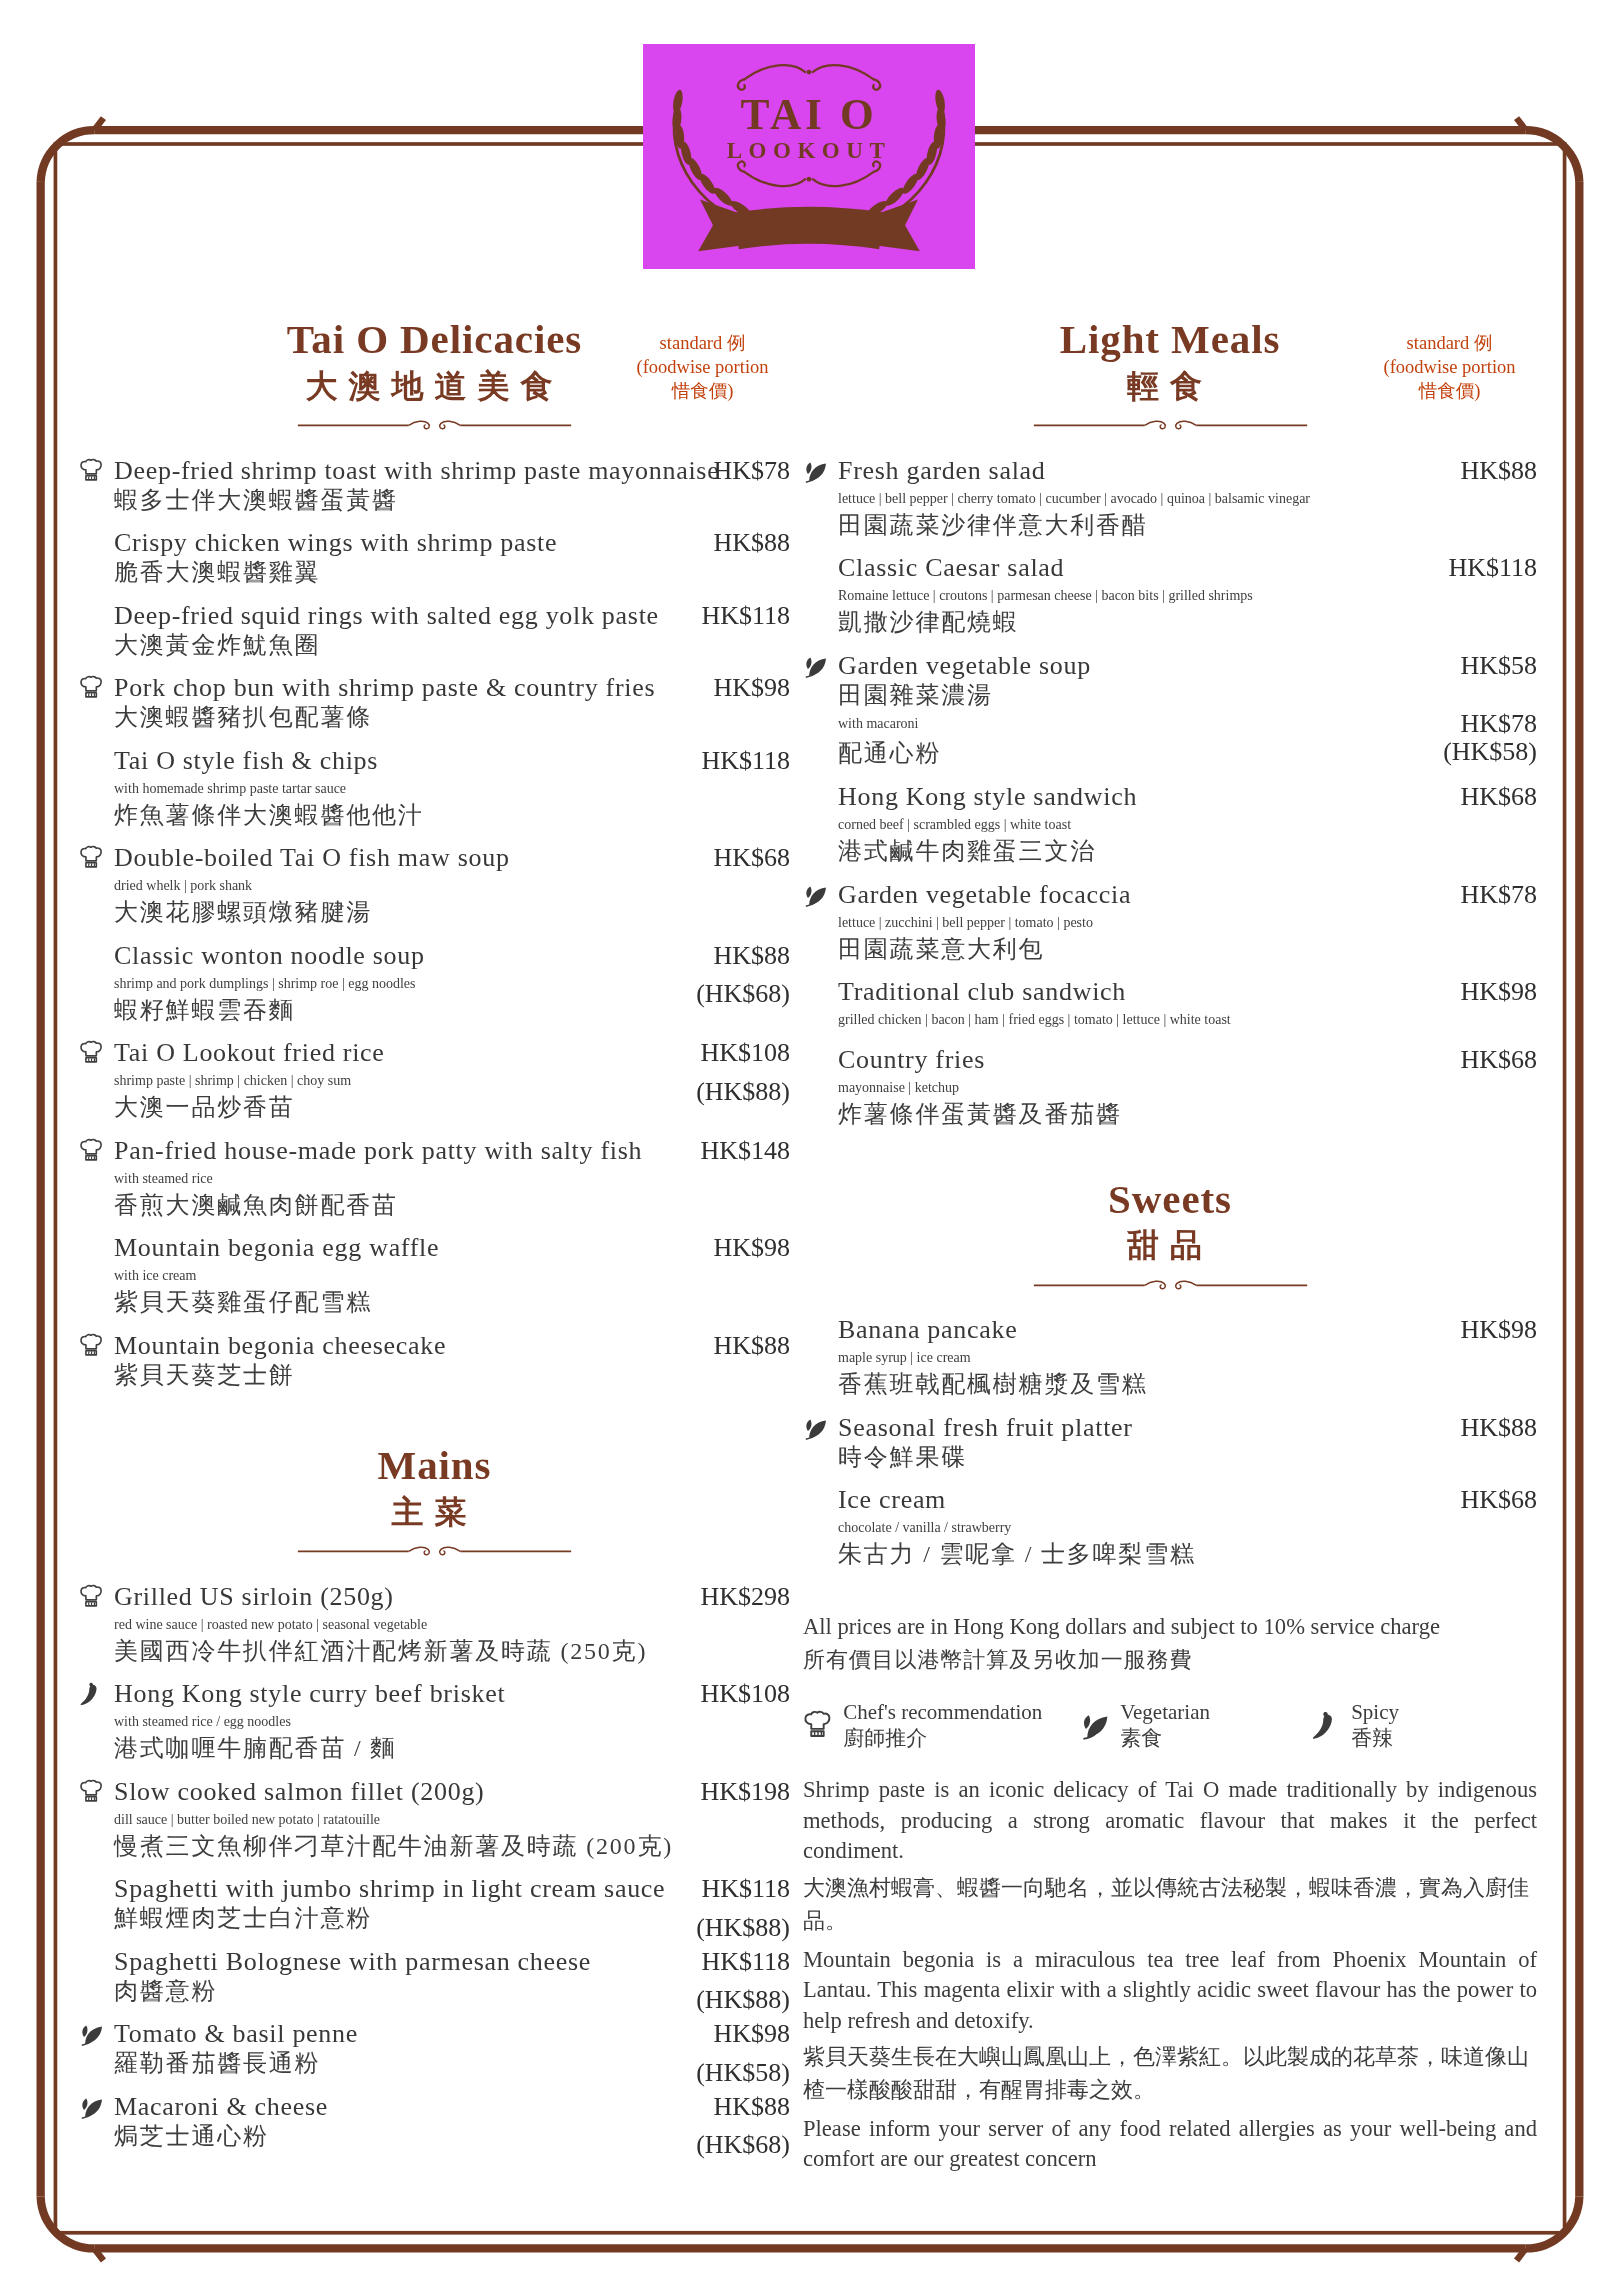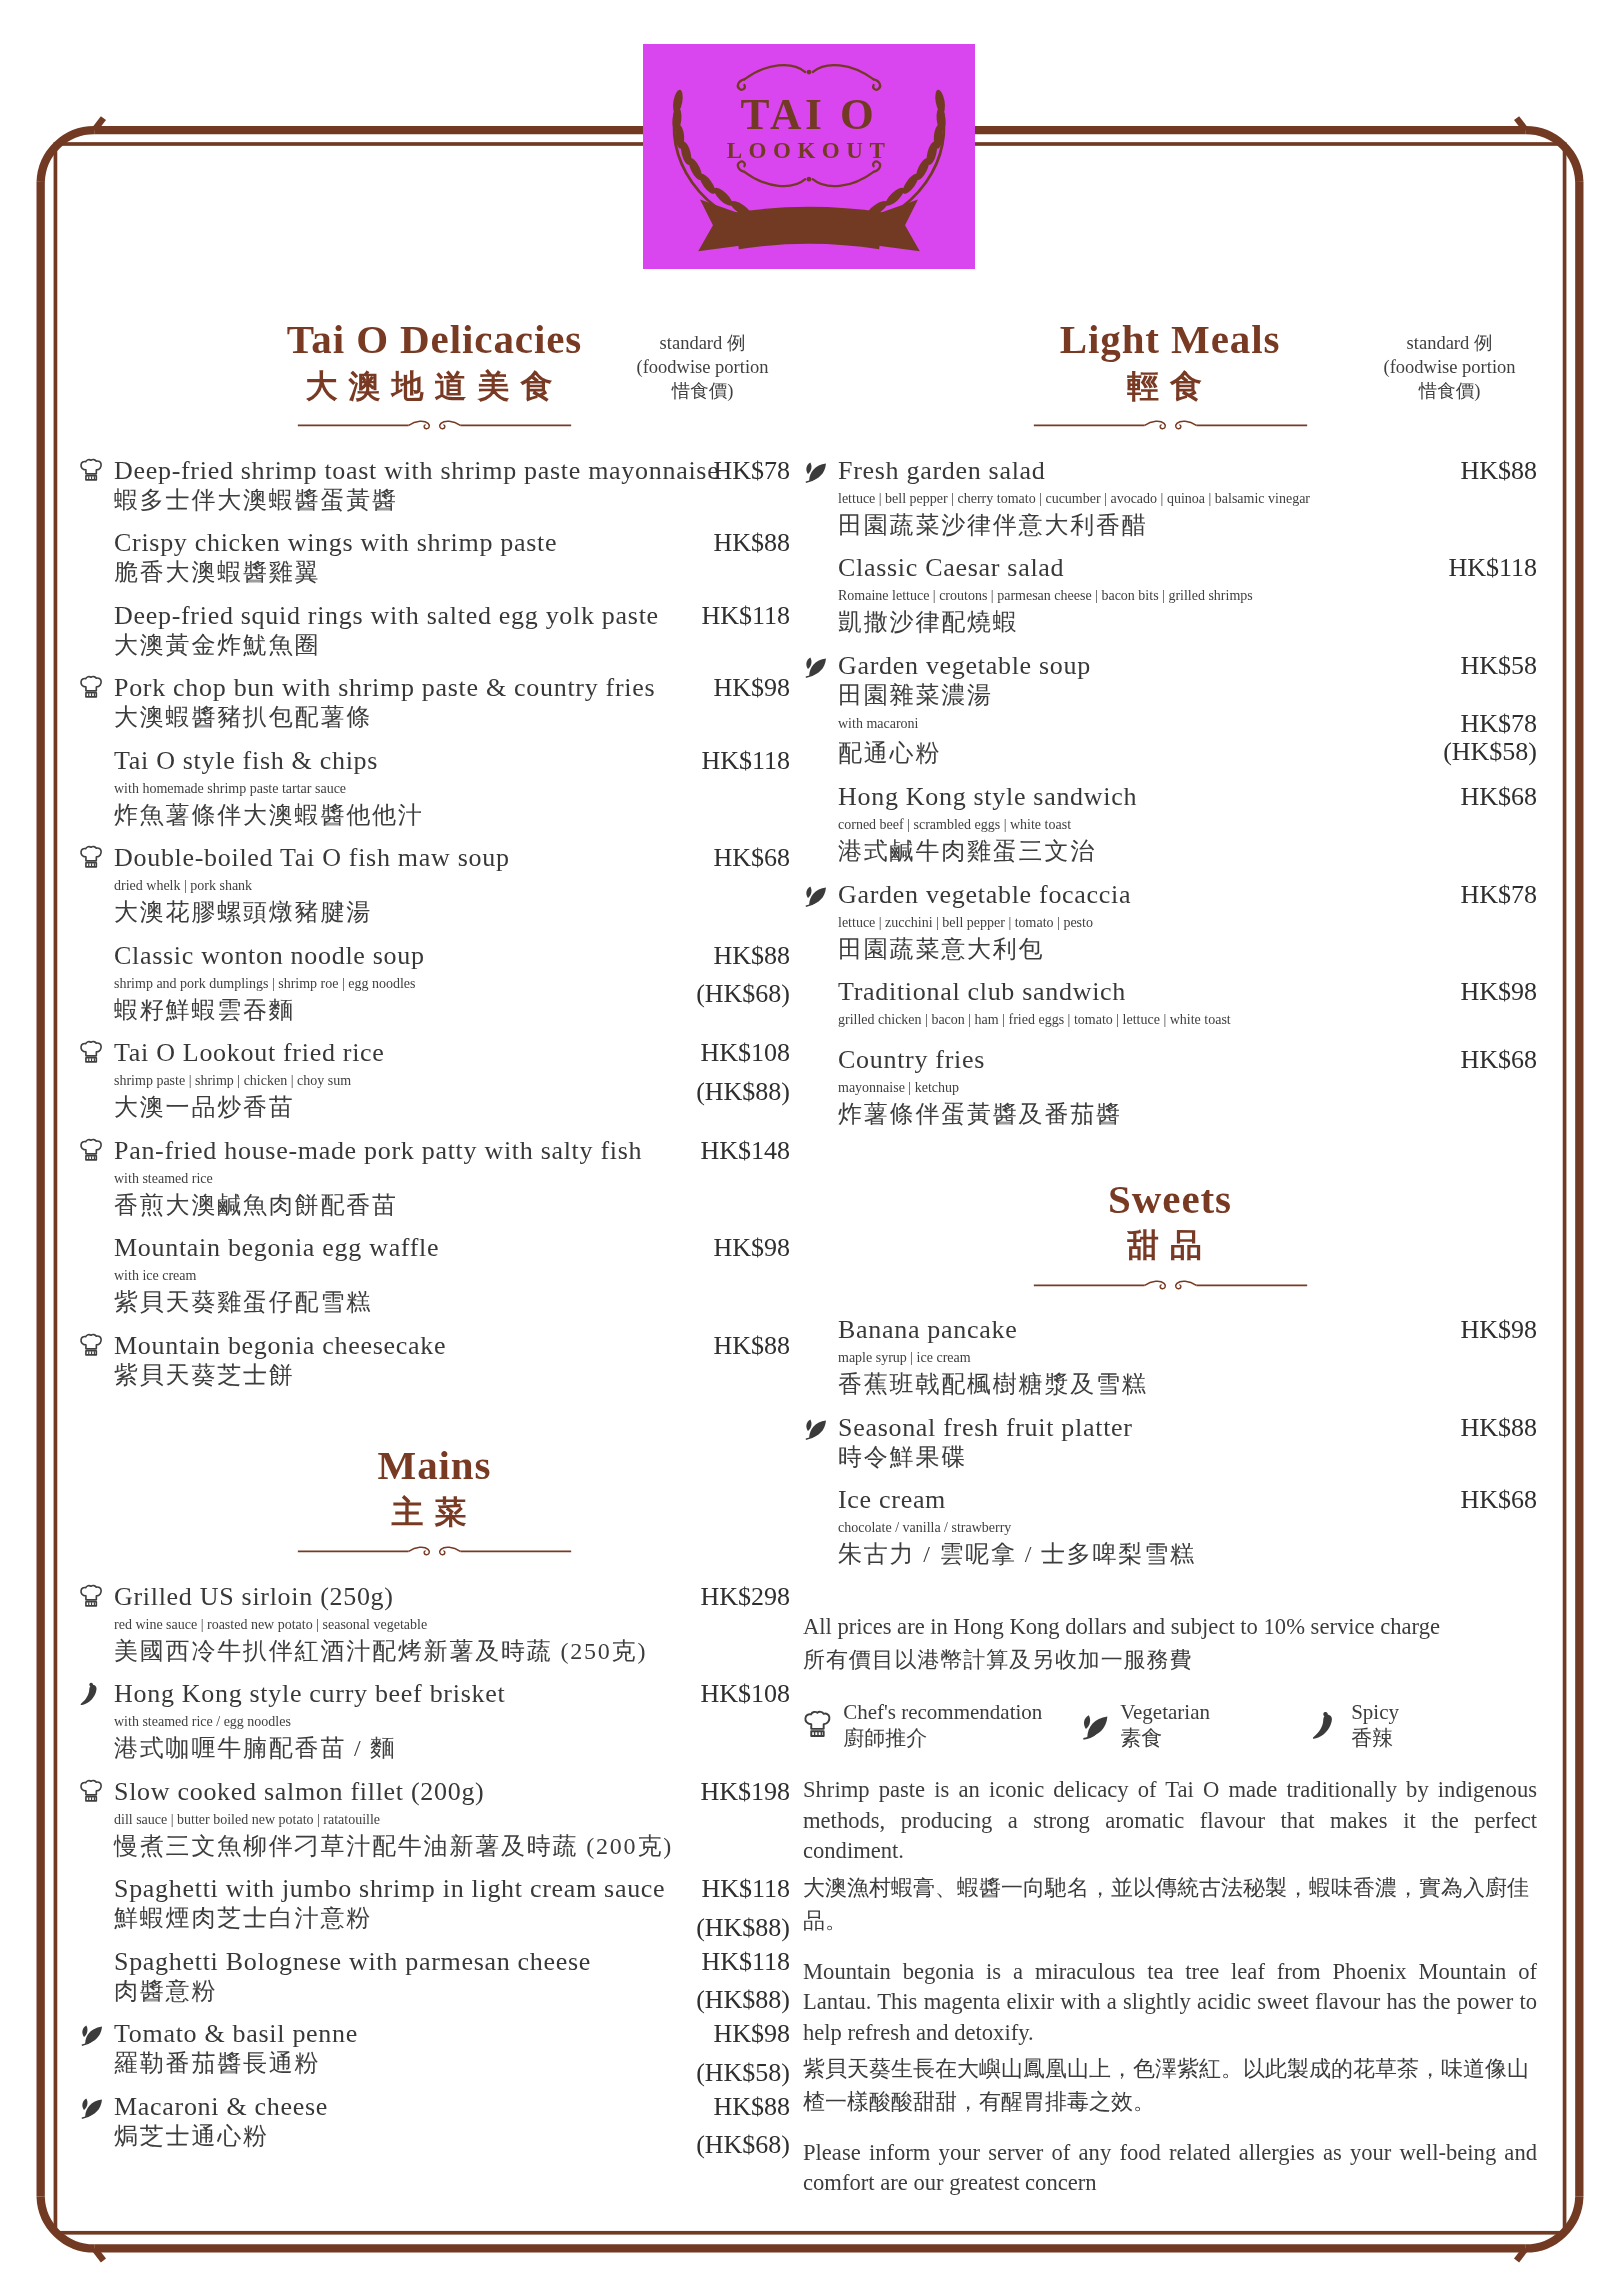--- a/index.html
+++ b/index.html
@@ -17,21 +17,21 @@
   
   .col{position:absolute;top:318px;z-index:3;}
   .col-left{left:79px;width:711px;}
   .col-right{left:803px;width:734px;}
   .sec-head{position:relative;text-align:center;margin:0 0 7.4px 0;}
   .sec-title{font-size:41px;font-weight:bold;letter-spacing:0.9px;color:#793a24;line-height:1.05;}
   .sec-title-zh{font-size:32px;font-weight:bold;letter-spacing:11px;color:#793a24;margin-top:3.7px;}
   .divider{display:block;margin:9.2px auto 22px auto;}
   .portion-note{
     position:absolute;right:0;top:13px;width:175px;text-align:center;
-    font-size:18.5px;line-height:1.3;color:#404040;
+    font-size:18.5px;line-height:1.3;color:#c2410c;
   }
   .sec-gap-l{margin-top:54px;}
   .sec-gap-r{margin-top:48px;}
   
   .item{position:relative;padding-left:35px;margin-bottom:12px;}
   .ic{position:absolute;left:0;top:2.8px;width:26px;height:26px;}
   .nm{font-size:26px;letter-spacing:0.7px;color:#383838;line-height:31px;white-space:nowrap;}
   .ds{font-size:14px;color:#404040;line-height:25px;max-width:554px;}
   .zh{font-size:24px;letter-spacing:1.8px;color:#3d3d3d;line-height:29.5px;}
   .pr{position:absolute;right:0;top:0;text-align:right;font-size:26px;color:#2f2f2f;line-height:31px;}
@@ -42,21 +42,21 @@
   .subrow .zh{line-height:31px;}
   
   .foot{margin-top:42px;}
   .fnote-en{font-size:22.6px;line-height:1.3;color:#3c3c3c;}
   .fnote-zh{font-size:22px;letter-spacing:0.9px;color:#3c3c3c;margin-top:3.7px;}
   .legend{display:flex;align-items:center;margin:24px 0 24px 0;}
   .lg{display:flex;align-items:center;}
   .lg .lg-ic{width:31px;height:31px;margin-right:9.2px;flex:0 0 auto;}
   .lg .lg-tx{font-size:21px;line-height:1.25;color:#3c3c3c;}
   .lg1{width:277px;} .lg2{width:231px;}
-  .para-en{font-size:22.6px;line-height:1.35;text-align:justify;color:#3c3c3c;margin-top:20px;}
+  .para-en{font-size:22.6px;line-height:1.35;text-align:justify;color:#3c3c3c;margin-top:8px;}
   .para-zh{font-size:22px;line-height:1.5;color:#3c3c3c;margin-top:3.7px;}
   .hidden-defs{position:absolute;width:0;height:0;overflow:hidden;}
 </style>
 </head>
 <body>
 
 <svg class="hidden-defs" aria-hidden="true">
   <defs>
     <symbol id="i-chef" viewBox="0 0 24 24">
       <g fill="none" stroke="#3f3f3f" stroke-width="1.5" stroke-linejoin="round">

